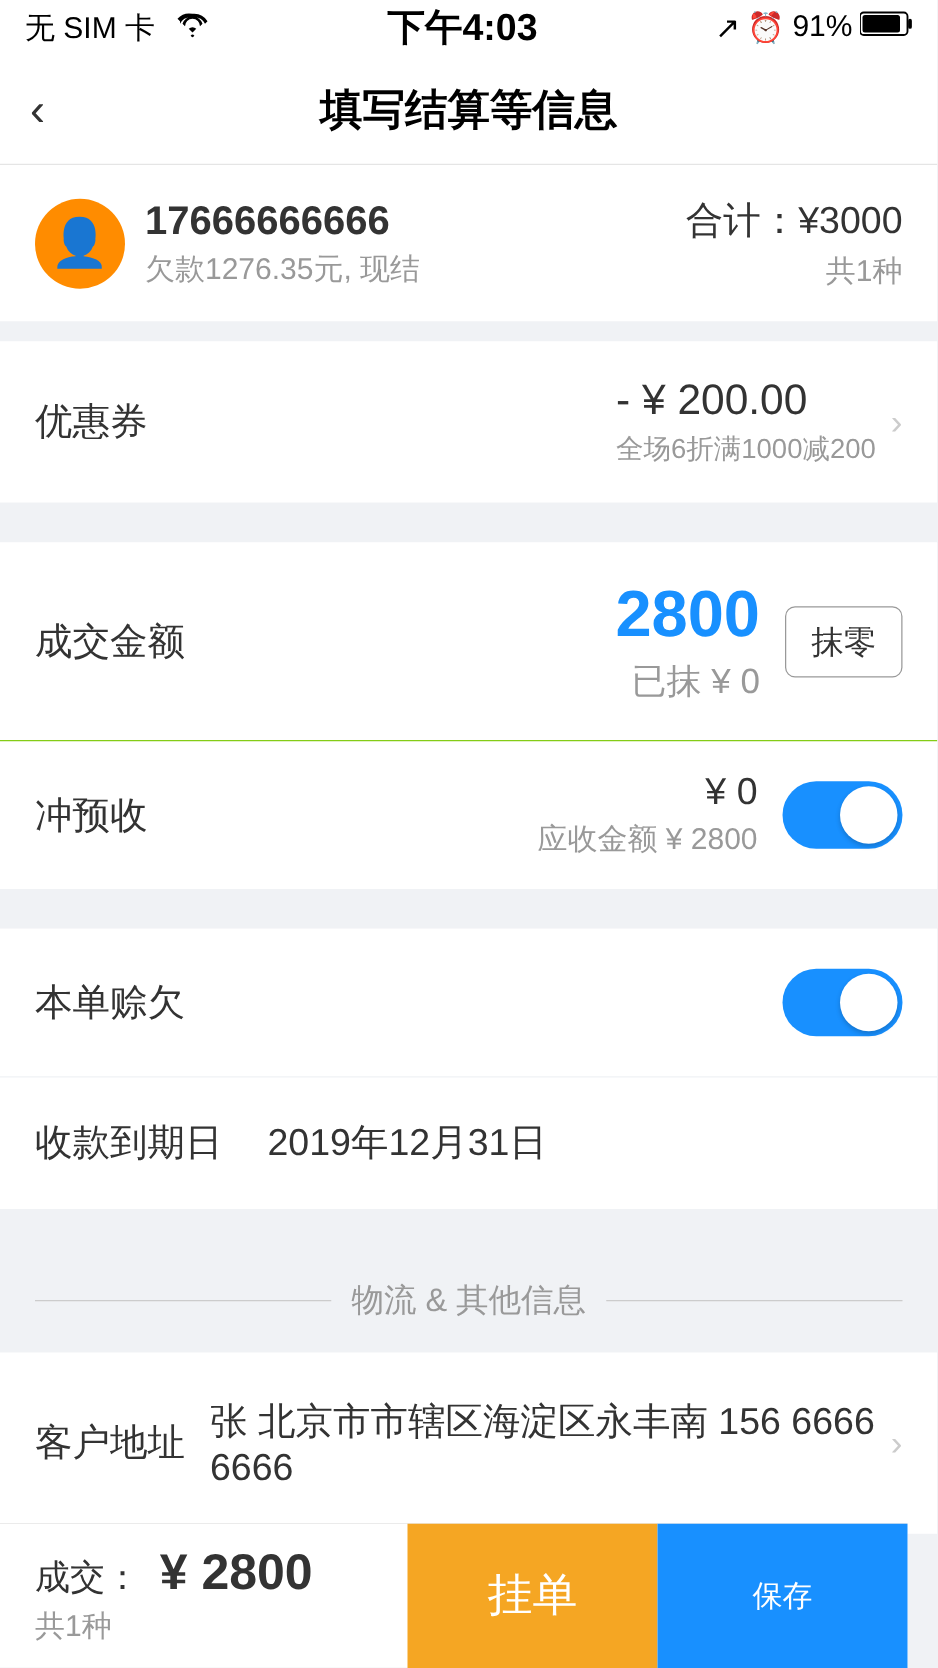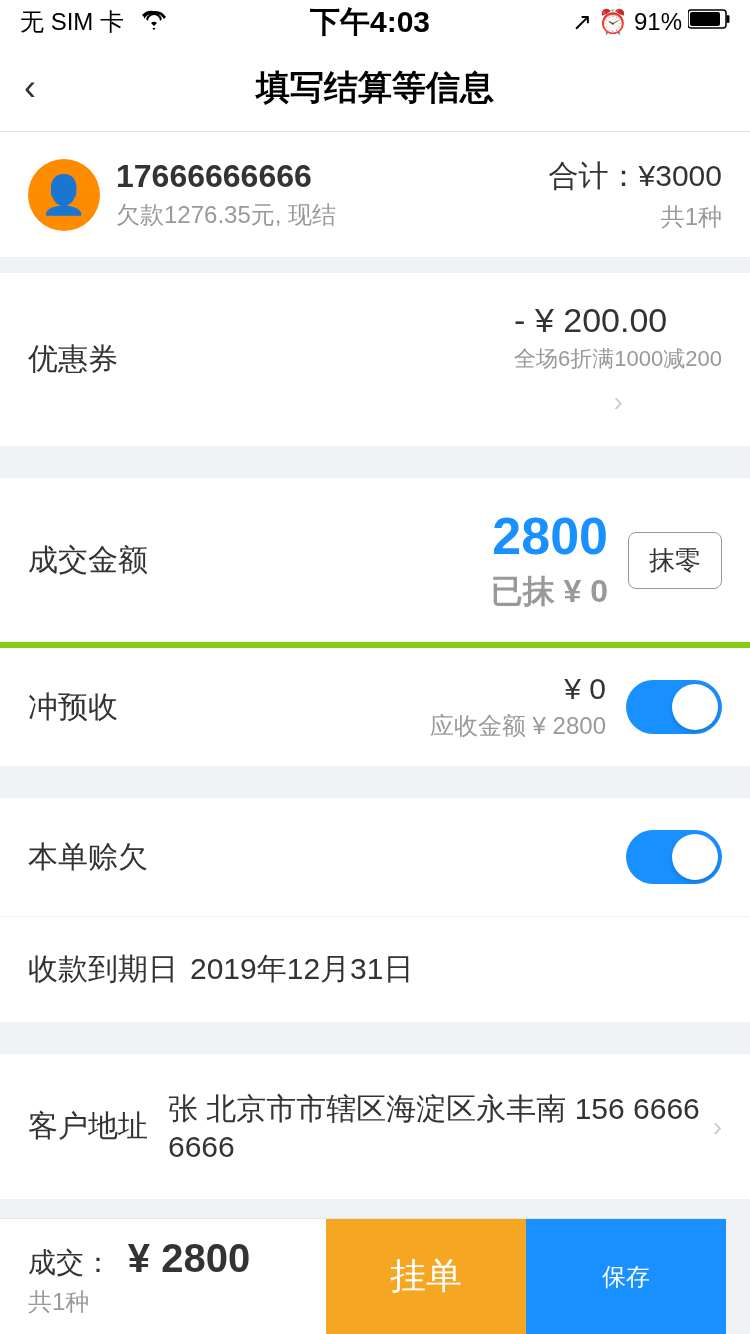--- a/index.html
+++ b/index.html
@@ -123,21 +123,20 @@
       background: #fff;
     }
     .row-label {
       font-size: 30px;
       color: #333;
     }
     .row-right {
       display: flex;
       align-items: center;
       gap: 12px;
-      flex-direction: column;
     }
     .coupon-amount {
       font-size: 34px;
       color: #333;
       font-weight: 500;
     }
     .coupon-desc {
       font-size: 22px;
       color: #999;
       text-align: right;
@@ -173,43 +172,42 @@
     }
     .amount-value-group {
       text-align: right;
     }
     .amount-value {
       font-size: 52px;
       font-weight: 600;
       color: #1890ff;
     }
     .amount-sub {
-      font-size: 32px;
+      font-size: 28px;
       color: #999;
       margin-top: 4px;
-      font-weight: bold;
     }
     .round-btn {
       border: 1px solid #999;
       border-radius: 8px;
       padding: 10px 20px;
       font-size: 26px;
       color: #333;
       background: #fff;
       cursor: pointer;
     }
 
     
     .toggle-row {
       display: flex;
       align-items: center;
       justify-content: space-between;
       padding: 24px 28px;
       background: #fff;
-      border-top: 6px solid #84cc16;
+      border-top: 1px solid #84cc16;
     }
     .toggle-label-group {}
     .toggle-label {
       font-size: 30px;
       color: #333;
     }
     .toggle-right {
       display: flex;
       align-items: center;
       gap: 20px;
@@ -250,21 +248,21 @@
       padding: 32px 28px;
       background: #fff;
     }
 
     
     .due-row {
       display: flex;
       align-items: center;
       padding: 32px 28px;
       background: #fff;
-      gap: 12px;
+      gap: 36px;
       border-top: 1px solid #f0f2f5;
       text-align: center;
     }
     .due-label {
       font-size: 30px;
       color: #333;
       flex-shrink: 0;
     }
     .due-date {
       font-size: 30px;
@@ -467,20 +465,25 @@
       <div class="ios-toggle"></div>
     </div>
     <div class="due-row">
       <div class="due-label">收款到期日</div>
       <div class="due-date">2019年12月31日</div>
     </div>
   </div>
 
   <div class="divider-section"></div>
 
+  <div class="section-divider">
+    <div class="section-divider-line"></div>
+    <div class="section-divider-text">物流 &amp; 其他信息</div>
+    <div class="section-divider-line"></div>
+  </div>
 
   <div class="card">
     <div class="address-row">
       <div class="address-label">客户地址</div>
       <div class="address-content">张 北京市市辖区海淀区永丰南 156 6666 6666</div>
       <span class="chevron">›</span>
     </div>
   </div>
 
   <div style="height: 200px; background: #f0f2f5;"></div>

